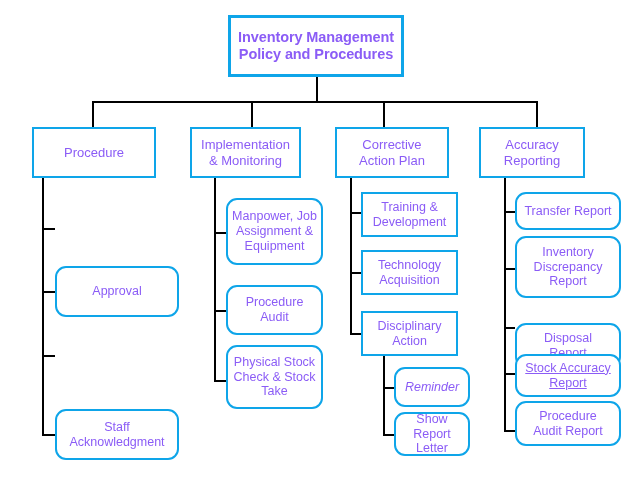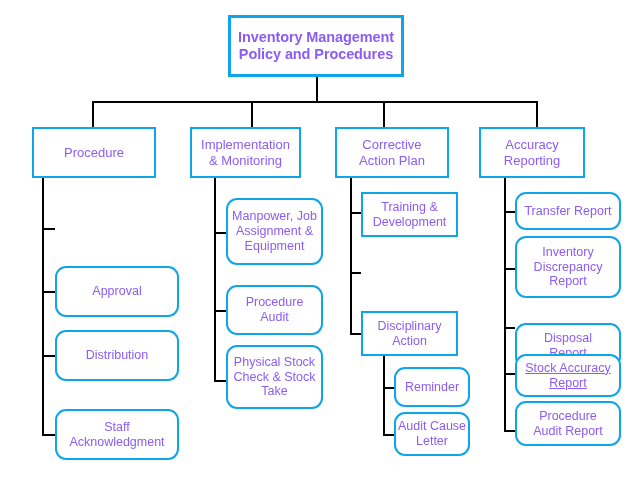--- a/index.html
+++ b/index.html
@@ -108,46 +108,47 @@
 
   <div class="node lvl2 sharp" style="left:335px; top:127px; width:114px; height:51px;">Corrective
 Action Plan</div>
 
   <div class="node lvl2 sharp" style="left:479px; top:127px; width:106px; height:51px;">Accuracy
 Reporting</div>
 
 
   <div class="node lvl3 rounded" style="left:55px; top:266px; width:124px; height:51px;">Approval</div>
 
-  <div class="node lvl3 rounded" style="left:55px; top:330px; width:124px; height:51px;">Distribution</div>
 
   <div class="node lvl3 rounded" style="left:55px; top:409px; width:124px; height:51px;">Staff
 Acknowledgment</div>
 
   <div class="node lvl3 rounded" style="left:226px; top:198px; width:97px; height:67px;">Manpower, Job
 Assignment &amp;
 Equipment</div>
 
   <div class="node lvl3 rounded" style="left:226px; top:285px; width:97px; height:50px;">Procedure
 Audit</div>
 
   <div class="node lvl3 rounded" style="left:226px; top:345px; width:97px; height:64px;">Physical Stock
 Check &amp; Stock
 Take</div>
 
   <div class="node lvl3 sharp" style="left:361px; top:192px; width:97px; height:45px;">Training &amp;
 Development</div>
 
+  <div class="node lvl3 sharp" style="left:361px; top:250px; width:97px; height:45px;">Technology
+Acquisition</div>
 
   <div class="node lvl3 sharp" style="left:361px; top:311px; width:97px; height:45px;">Disciplinary
 Action</div>
 
-  <div class="node lvl4 rounded" style="left:394px; top:367px; width:76px; height:40px;">Reminder</div>
+  <div class="node lvl4 rounded" style="left:394px; top:367px; width:76px; height:40px;font-style:italic;">Reminder</div>
 
-  <div class="node lvl4 rounded" style="left:394px; top:412px; width:76px; height:44px;">Audit Cause
+  <div class="node lvl4 rounded" style="left:394px; top:412px; width:76px; height:44px;">Show Report
 Letter</div>
 
   <div class="node lvl3 rounded" style="left:515px; top:192px; width:106px; height:38px;">Transfer Report</div>
 
   <div class="node lvl3 rounded" style="left:515px; top:236px; width:106px; height:62px;">Inventory
 Discrepancy
 Report</div>
 
   <div class="node lvl3 rounded" style="left:515px; top:305px; width:106px; height:45px;margin-top:18px;">Disposal
 Report</div>

